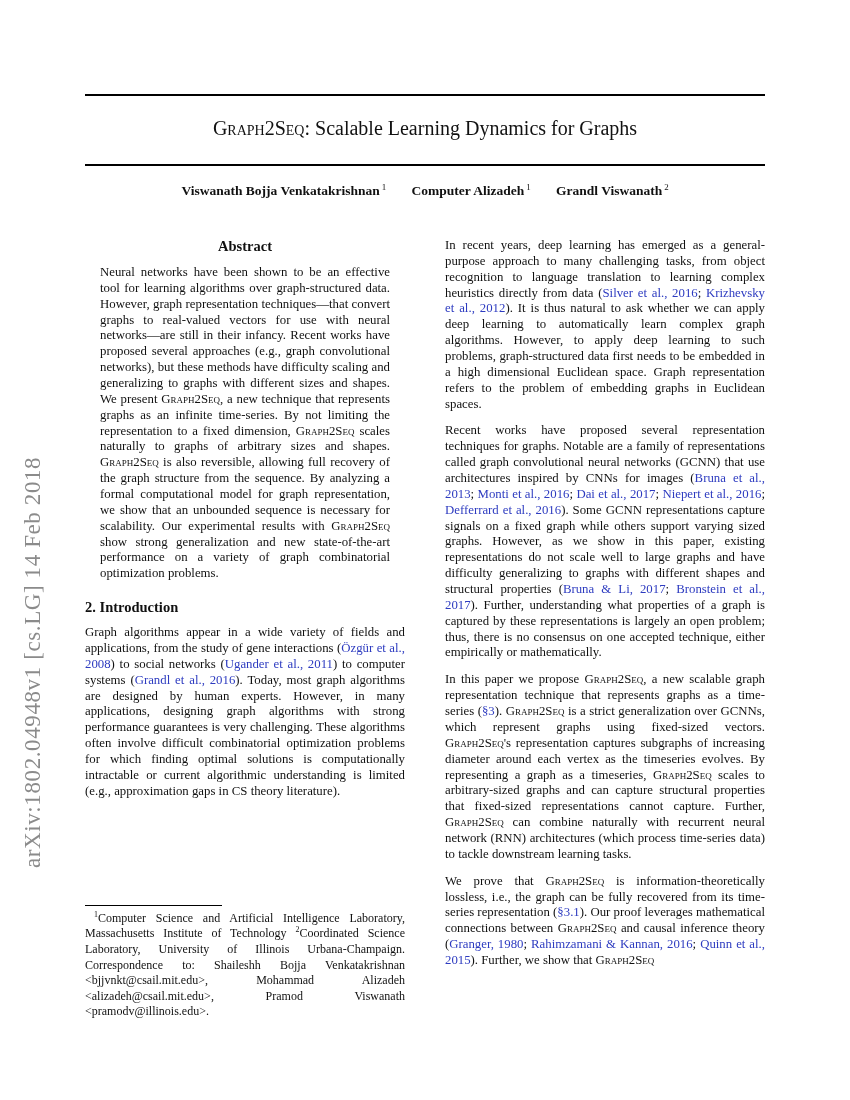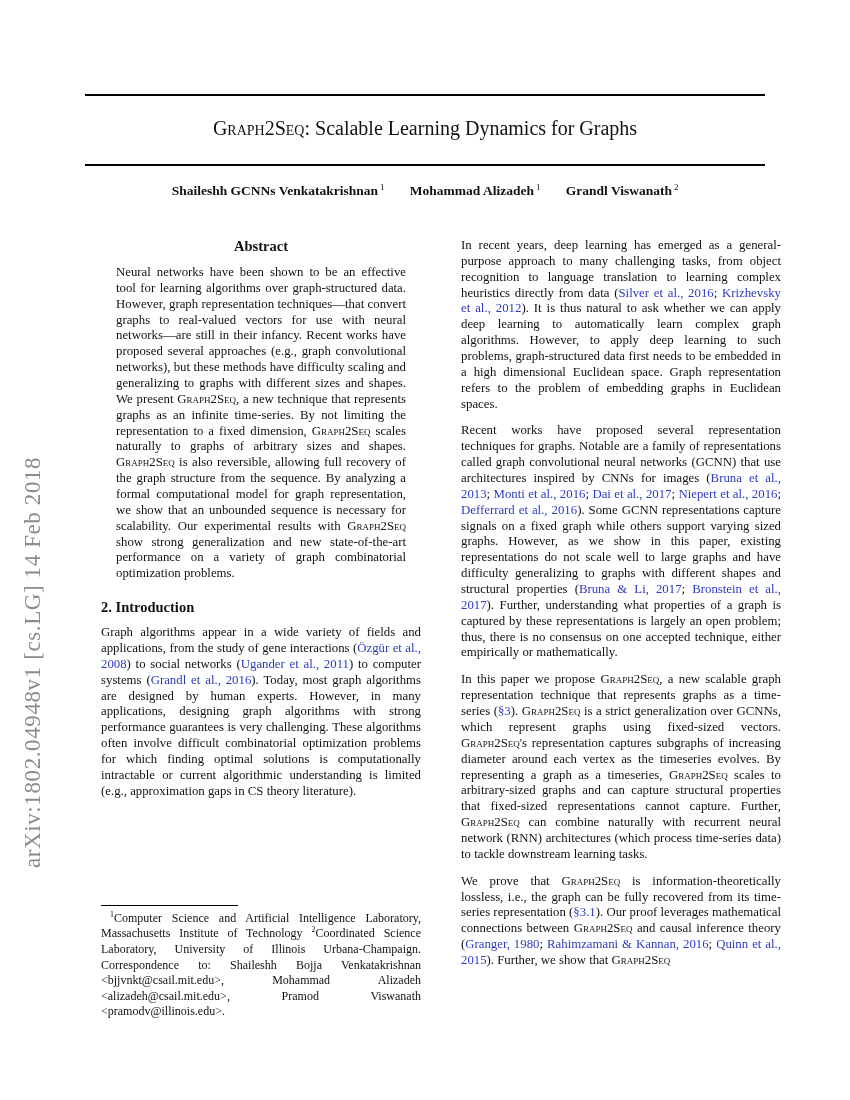--- a/index.html
+++ b/index.html
@@ -21,21 +21,21 @@
   }
 
   .authors {
     position: absolute; top: 183px; left: 85px; width: 680px;
     text-align: center; font-size: 13.5px; font-weight: bold;
   }
   .author { margin: 0 11px; white-space: nowrap; }
   sup { font-size: 66%; line-height: 0; }
   .author sup { margin-left: 2px; font-weight: normal; }
 
-  .columns { position: absolute; top: 238px; left: 85px; width: 680px; display: flex; gap: 40px; margin-left: 16px; }
+  .columns { position: absolute; top: 238px; left: 85px; width: 680px; display: flex; gap: 40px; }
   .col { width: 320px; }
   .col-left { height: 782px; display: flex; flex-direction: column; }
 
   .abstract-heading { text-align: center; font-weight: bold; font-size: 14.5px; margin-bottom: 10px; }
   .abstract-body { padding: 0 15px; }
 
   .para { font-size: 12.8px; line-height: 1.24; text-align: justify; }
   .col-right .para { margin-bottom: 11px; }
 
   .section-heading { font-weight: bold; font-size: 14.5px; margin: 17px 0 9px; }
@@ -63,22 +63,22 @@
 
   <div class="arxiv-stamp">arXiv:1802.04948v1  [cs.LG]  14 Feb 2018</div>
 
   <div class="rule rule-top"></div>
 
   <h1 class="title"><span class="st-sc">Graph2Seq</span><span>: Scalable Learning Dynamics for Graphs</span></h1>
 
   <div class="rule rule-mid"></div>
 
   <div class="authors">
-    <span class="author"><span>Shaileshh GCNNs Venkatakrishnan</span><sup>1</sup></span>
-    <span class="author"><span>Mohammad Alizadeh</span><sup>1</sup></span>
+    <span class="author"><span>Viswanath Bojja Venkatakrishnan</span><sup>1</sup></span>
+    <span class="author"><span>Computer Alizadeh</span><sup>1</sup></span>
     <span class="author"><span>Grandl Viswanath</span><sup>2</sup></span>
   </div>
 
   <div class="columns">
 
     <div class="col col-left">
       <div class="abstract-heading">Abstract</div>
       <div class="abstract-body">
         <p class="para"><span>Neural networks have been shown to be an effective tool for learning algorithms over graph-structured data. However, </span><span class="st-i">graph representation</span><span> techniques—that convert graphs to real-valued vectors for use with neural networks—are still in their infancy. Recent works have proposed several approaches (e.g., graph convolutional networks), but these methods have difficulty scaling and generalizing to graphs with different sizes and shapes. We present </span><span class="st-sc">Graph2Seq</span><span>, a new technique that represents graphs as an infinite time-series. By not limiting the representation to a fixed dimension, </span><span class="st-sc">Graph2Seq</span><span> scales naturally to graphs of arbitrary sizes and shapes. </span><span class="st-sc">Graph2Seq</span><span> is also reversible, allowing full recovery of the graph structure from the sequence. By analyzing a formal computational model for graph representation, we show that an unbounded sequence is necessary for scalability. Our experimental results with </span><span class="st-sc">Graph2Seq</span><span> show strong generalization and new state-of-the-art performance on a variety of graph combinatorial optimization problems.</span></p>
       </div>

